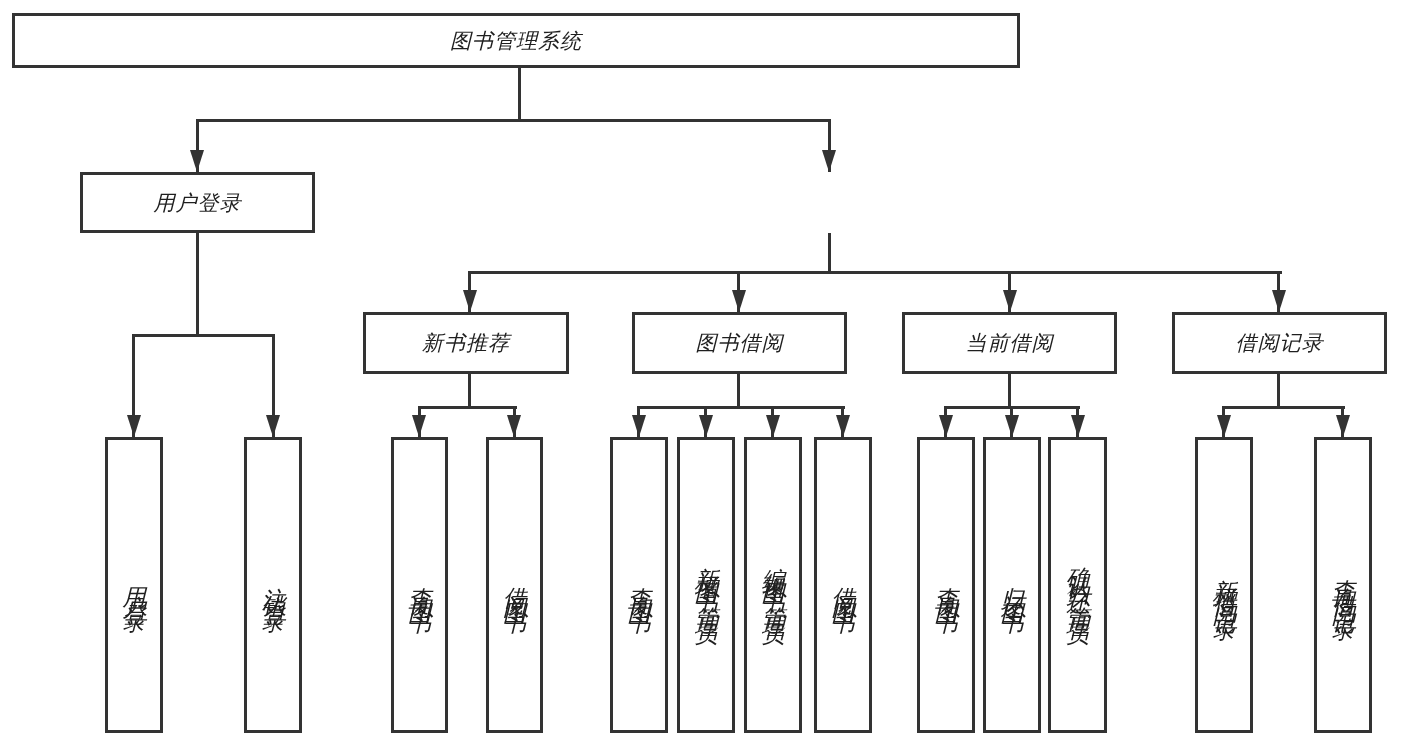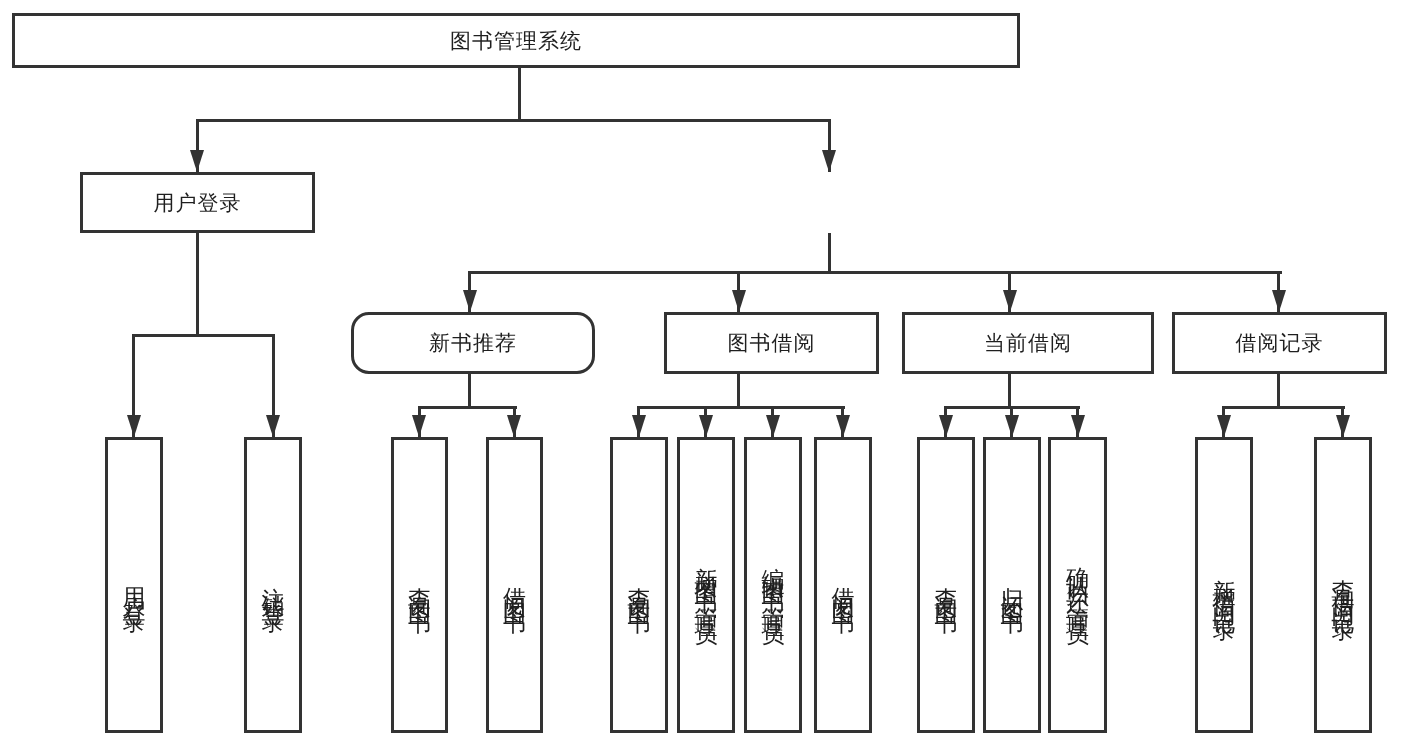--- a/index.html
+++ b/index.html
@@ -13,20 +13,21 @@
     overflow: hidden;
   }
   .box {
     position: absolute;
     background: #ffffff;
     border: 3px solid #333333;
     box-sizing: border-box;
     display: flex;
     align-items: center;
     justify-content: center;
+    font-style: italic;
   }
   .hlabel { font-size: 21px; letter-spacing: 1px; white-space: nowrap; }
   .leaf .vtext {
     writing-mode: vertical-rl;
     text-orientation: mixed;
     font-size: 23px;
     line-height: 1;
     letter-spacing: 8px;
     white-space: nowrap;
   }
@@ -79,27 +80,27 @@
   <div class="line" style="left:468px; top:271px; width:814px; height:3px;"></div>
   <div class="line" style="left:468px; top:271px; width:3px; height:42px;"></div>
   <div class="line" style="left:737px; top:271px; width:3px; height:42px;"></div>
   <div class="line" style="left:1008px; top:271px; width:3px; height:42px;"></div>
   <div class="line" style="left:1277px; top:271px; width:3px; height:42px;"></div>
   <div class="arrow" style="left:463px; top:290px;"></div>
   <div class="arrow" style="left:732px; top:290px;"></div>
   <div class="arrow" style="left:1003px; top:290px;"></div>
   <div class="arrow" style="left:1272px; top:290px;"></div>
 
-  <div class="box" style="left:351px; top:312px; width:244px; height:62px;border-radius:18px;">
+  <div class="box" style="left:363px; top:312px; width:206px; height:62px;">
     <span class="hlabel">新书推荐</span>
   </div>
-  <div class="box" style="left:664px; top:312px; width:215px; height:62px;">
+  <div class="box" style="left:632px; top:312px; width:215px; height:62px;">
     <span class="hlabel">图书借阅</span>
   </div>
-  <div class="box" style="left:902px; top:312px; width:252px; height:62px;">
+  <div class="box" style="left:902px; top:312px; width:215px; height:62px;">
     <span class="hlabel">当前借阅</span>
   </div>
   <div class="box" style="left:1172px; top:312px; width:215px; height:62px;">
     <span class="hlabel">借阅记录</span>
   </div>
 
   <div class="line" style="left:468px; top:374px; width:3px; height:35px;"></div>
   <div class="line" style="left:418px; top:406px; width:99px; height:3px;"></div>
   <div class="line" style="left:418px; top:406px; width:3px; height:31px;"></div>
   <div class="line" style="left:513px; top:406px; width:3px; height:31px;"></div>

